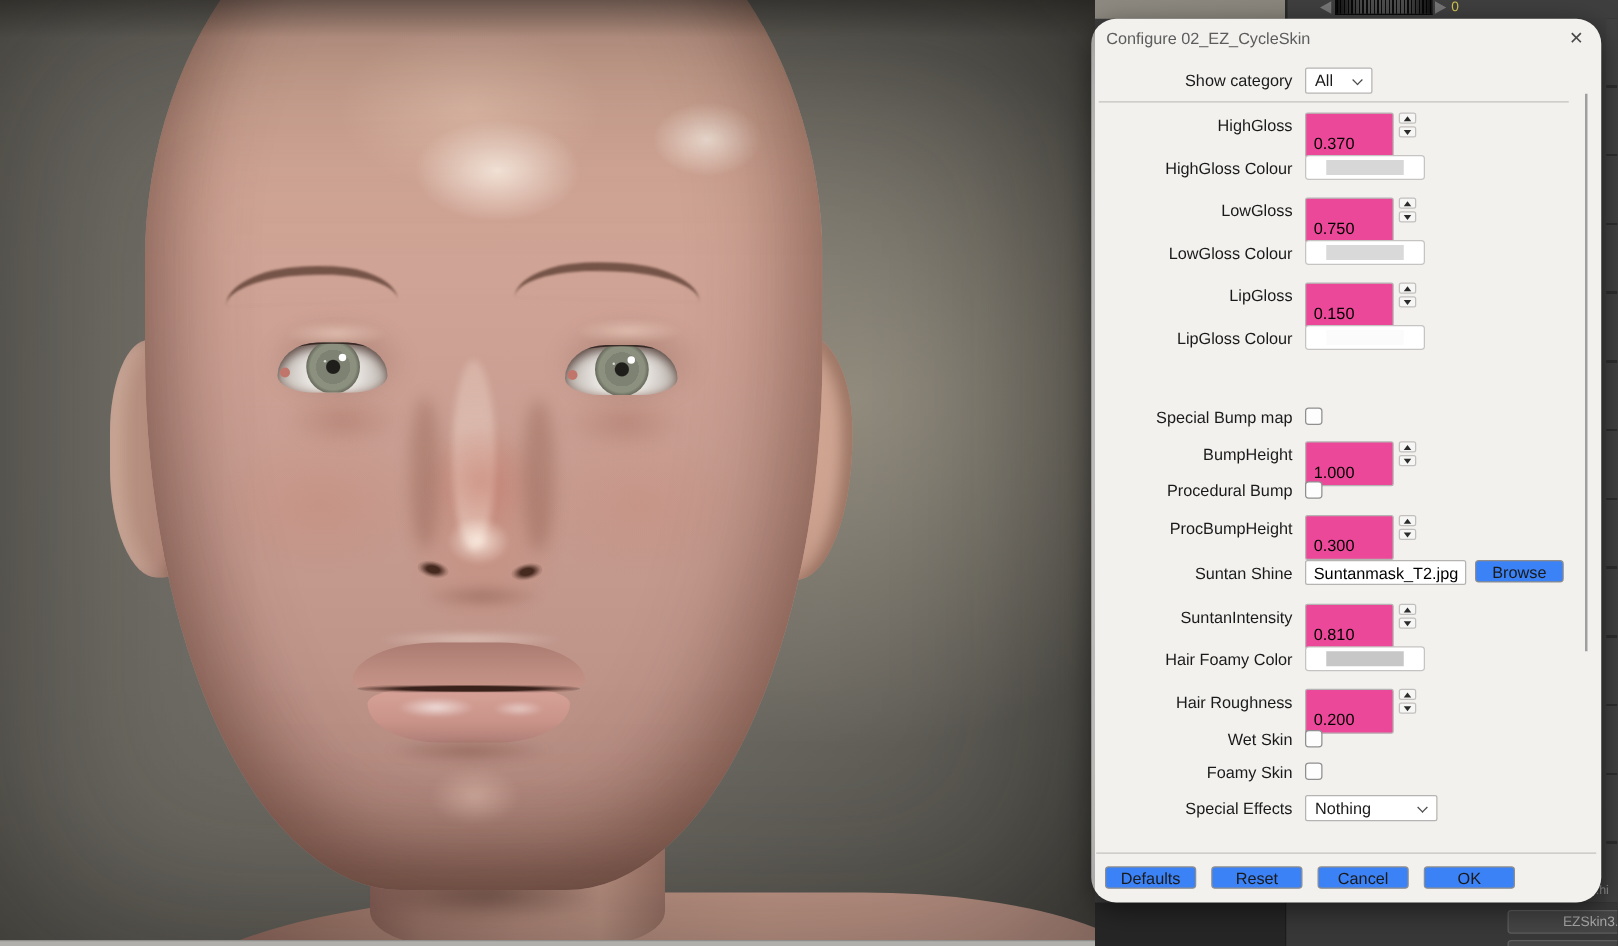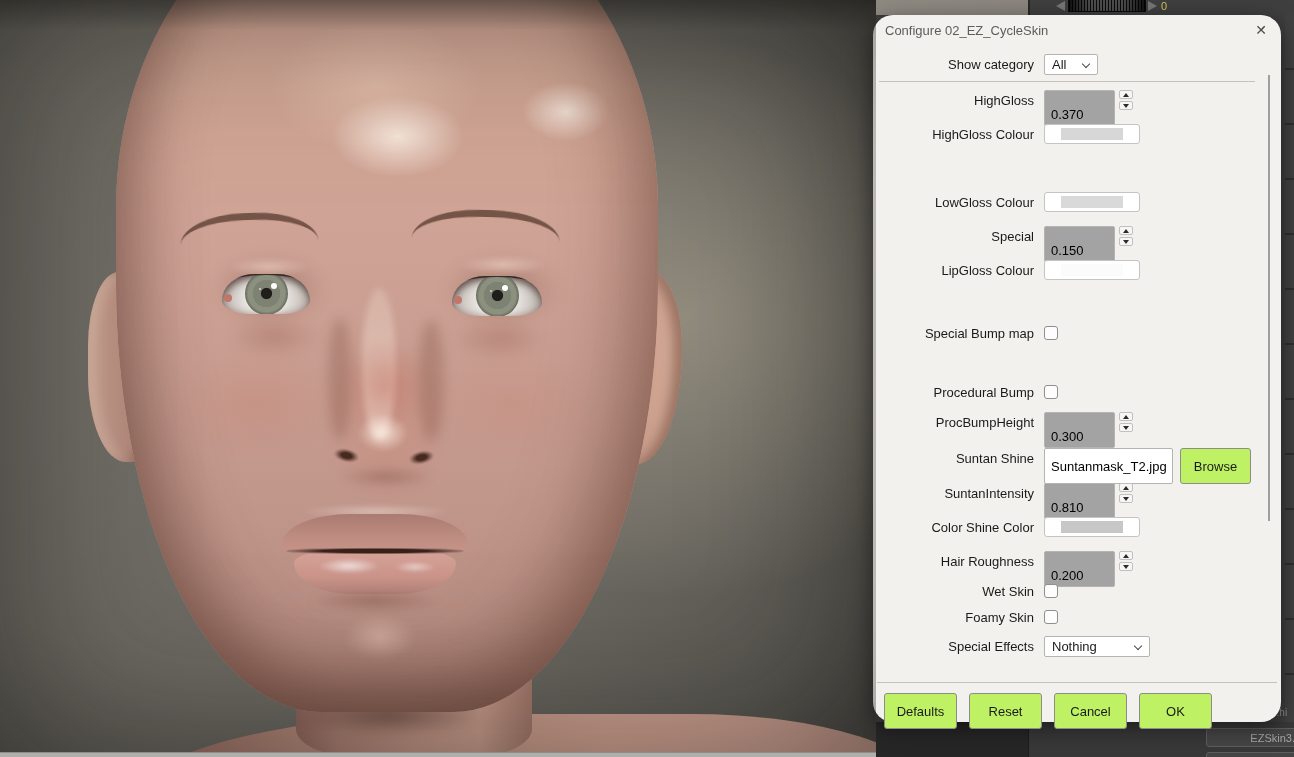--- a/index.html
+++ b/index.html
@@ -144,40 +144,40 @@
     font-size:13px; color:#1a1a1a; }
   .dlg-title { position:absolute; left:12px; top:8px; font-size:13px; color:#5c5c5c; }
   .dlg-close { position:absolute; right:10px; top:5px; width:20px; height:20px; border:none; background:transparent;
     font-size:14px; color:#4a4a4a; cursor:pointer; line-height:20px; text-align:center; padding:0; }
   .sep { position:absolute; height:1px; background:#c4c2c0; }
   .sep1 { left:6px; right:26px; top:66px; }
   .sep2 { left:4px; right:4px; top:667px; }
   .row { position:absolute; left:0; width:100%; height:21px; }
   .flabel { position:absolute; left:0; top:0; width:161px; text-align:right; line-height:21px; color:#1a1a1a; }
   .num { position:absolute; left:171px; top:0; width:71px; height:36px; border:1px solid #b6b4b2; border-radius:2px;
-    background:#a3a3a3; font:13px "Liberation Sans",sans-serif; padding:12px 0 0 6px; color:#000; }
+    background:#ec4899; font:13px "Liberation Sans",sans-serif; padding:12px 0 0 6px; color:#000; }
   .spin { position:absolute; left:246px; top:0; width:14px; height:20px; display:flex; flex-direction:column; justify-content:space-between; }
   .spin-btn { width:14px; height:9px; background:#f6f6f5; border:1px solid #c2c0be; border-radius:2px;
     display:flex; align-items:center; justify-content:center; cursor:pointer; }
   .tri-up   { width:0; height:0; border-left:3px solid transparent; border-right:3px solid transparent; border-bottom:4px solid #2b2b2b; }
   .tri-down { width:0; height:0; border-left:3px solid transparent; border-right:3px solid transparent; border-top:4px solid #2b2b2b; }
   .swatch { position:absolute; left:171px; top:0; width:96px; height:20px; background:#fff; border:1px solid #c6c4c2;
     border-radius:3px; display:flex; align-items:center; justify-content:center; cursor:pointer; padding:0; }
   .swatch-bar { width:62px; height:12px; }
   .cb { position:absolute; left:171px; top:3px; width:14px; height:14px; background:#fdfdfd; border:1px solid #8f8f8f;
     border-radius:3px; cursor:pointer; }
   .fakesel { position:absolute; left:171px; top:0; height:21px; background:#fff; border:1px solid #b6b4b2; border-radius:2px;
     line-height:19px; padding-left:7px; cursor:pointer; }
   .sel-small { width:54px; }
   .sel-large { width:106px; }
   .chev { position:absolute; right:8px; top:6px; width:6px; height:6px;
     border-right:1.5px solid #4a4a4a; border-bottom:1.5px solid #4a4a4a; transform:rotate(45deg); }
-  .file-input { position:absolute; left:171px; top:0; width:129px; height:36px; border:1px solid #b6b4b2; border-radius:2px;
+  .file-input { position:absolute; left:171px; top:0; width:129px; height:20px; border:1px solid #b6b4b2; border-radius:2px;
     background:#fff; font:13px "Liberation Sans",sans-serif; padding:0 0 0 6px; color:#000; }
-  .btn { height:36px; background:#bef264; border:1px solid #8f8d8b; border-radius:3px;
+  .btn { height:18px; background:#3b82f6; border:1px solid #8f8d8b; border-radius:3px;
     font:13px "Liberation Sans",sans-serif; color:#1a1a1a; cursor:pointer; }
   .browse-btn { position:absolute; left:307px; top:0; width:71px; }
   .dlg-btn { position:absolute; top:678px; width:73px; }
   .scroll-thumb { position:absolute; left:395px; top:60px; width:2px; height:446px; background:#9f9f9f; cursor:pointer; }
 </style>
 </head>
 <body>
 
 <div id="root">
 
@@ -274,30 +274,42 @@
       </span>
     </div>
 
     <div class="row" style="top:109px">
       <span class="flabel">HighGloss Colour</span>
       <button class="swatch">
         <span class="swatch-bar" style="background: rgb(215, 215, 215);"></span>
       </button>
     </div>
 
+    <div class="row" style="top:143px">
+      <span class="flabel">LowGloss</span>
+      <input class="num" value="0.750" style="">
+      <span class="spin">
+        <span class="spin-btn">
+            <i class="tri-up"></i>
+          </span>
+        <span class="spin-btn">
+            <i class="tri-down"></i>
+          </span>
+      </span>
+    </div>
 
     <div class="row" style="top:177px">
       <span class="flabel">LowGloss Colour</span>
       <button class="swatch">
         <span class="swatch-bar" style="background: rgb(217, 217, 217);"></span>
       </button>
     </div>
 
     <div class="row" style="top:211px">
-      <span class="flabel">Special</span>
+      <span class="flabel">LipGloss</span>
       <input class="num" value="0.150" style="">
       <span class="spin">
         <span class="spin-btn">
             <i class="tri-up"></i>
           </span>
         <span class="spin-btn">
             <i class="tri-down"></i>
           </span>
       </span>
     </div>
@@ -308,20 +320,32 @@
         <span class="swatch-bar" style="background: rgb(251, 251, 251);"></span>
       </button>
     </div>
 
 
     <div class="row" style="top:308px">
       <span class="flabel">Special Bump map</span>
       <span class="cb"></span>
     </div>
 
+    <div class="row" style="top:338px">
+      <span class="flabel">BumpHeight</span>
+      <input class="num" value="1.000" style="">
+      <span class="spin">
+        <span class="spin-btn">
+            <i class="tri-up"></i>
+          </span>
+        <span class="spin-btn">
+            <i class="tri-down"></i>
+          </span>
+      </span>
+    </div>
 
     <div class="row" style="top:367px">
       <span class="flabel">Procedural Bump</span>
       <span class="cb"></span>
     </div>
 
     <div class="row" style="top:397px">
       <span class="flabel">ProcBumpHeight</span>
       <input class="num" value="0.300" style="">
       <span class="spin">
@@ -347,21 +371,21 @@
         <span class="spin-btn">
             <i class="tri-up"></i>
           </span>
         <span class="spin-btn">
             <i class="tri-down"></i>
           </span>
       </span>
     </div>
 
     <div class="row" style="top:502px">
-      <span class="flabel">Color Shine Color</span>
+      <span class="flabel">Hair Foamy Color</span>
       <button class="swatch">
         <span class="swatch-bar" style="background: rgb(199, 199, 199);"></span>
       </button>
     </div>
 
     <div class="row" style="top:536px">
       <span class="flabel">Hair Roughness</span>
       <input class="num" value="0.200" style="">
       <span class="spin">
         <span class="spin-btn">

